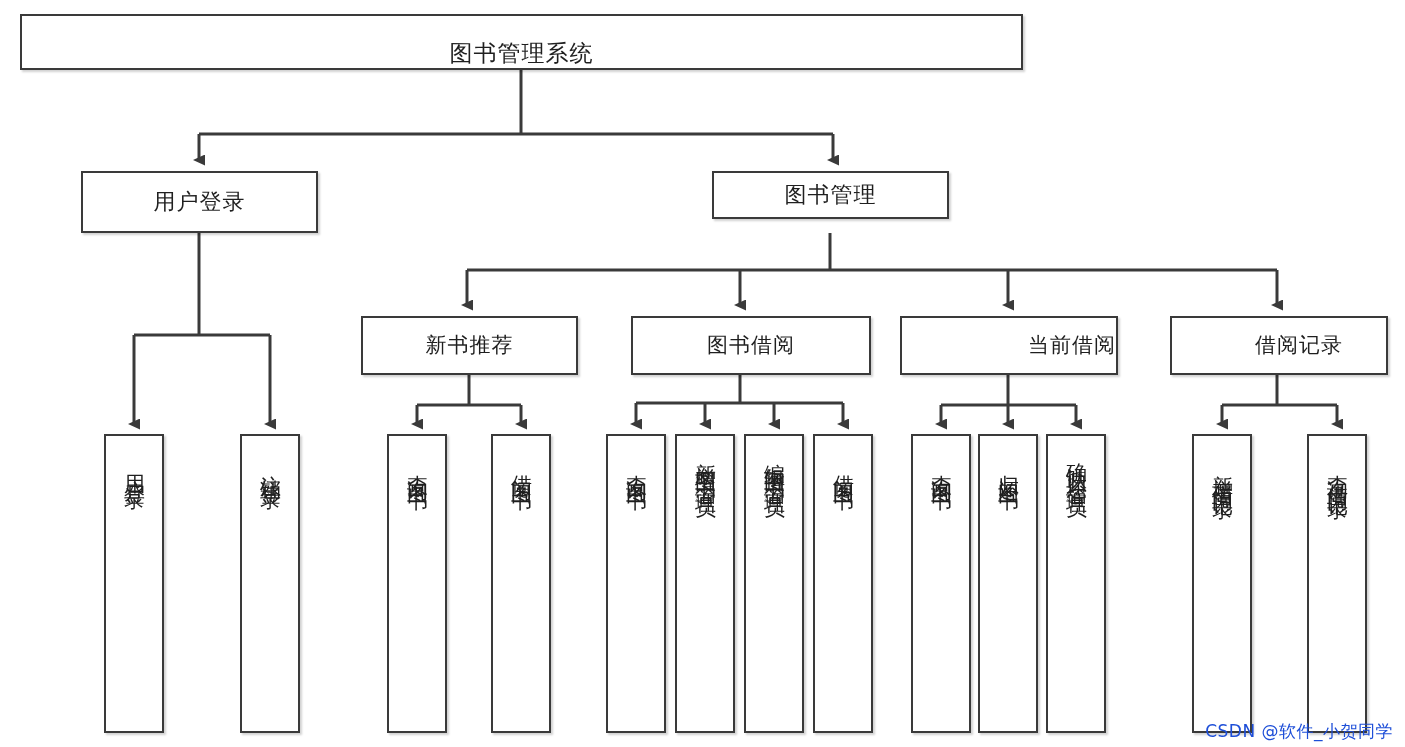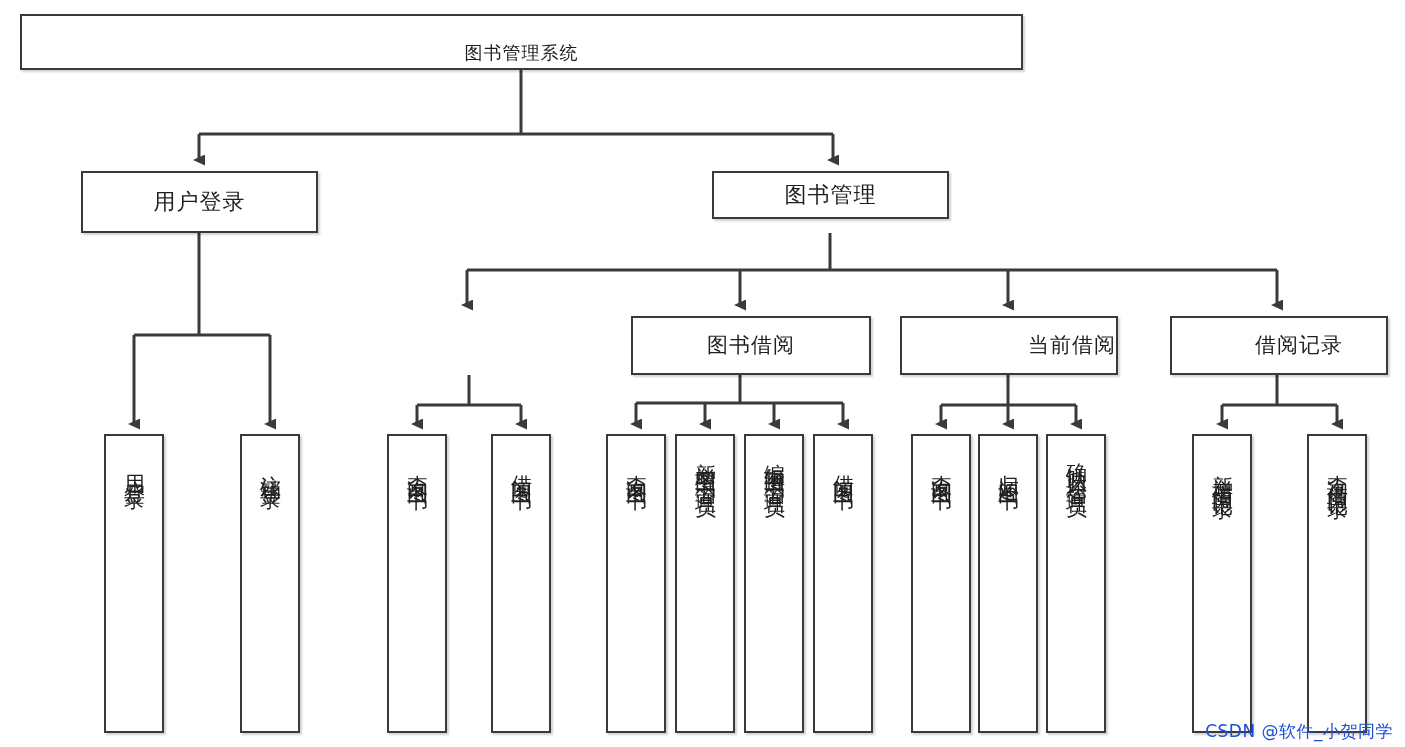--- a/index.html
+++ b/index.html
@@ -37,21 +37,21 @@
     box-shadow: 2px 2px 2px rgba(0,0,0,0.18);
   }
   .node .label {
     color: #1f1f1f;
     font-size: 22px;
     line-height: 1.25;
     letter-spacing: 1px;
     text-align: center;
     white-space: nowrap;
   }
-  .node.root .label { font-size: 18px; margin-top: 22px; }
+  .node.root .label { font-size: 23px; margin-top: 22px; }
   .node.level2 .label { font-size: 22px; }
   .node.level3 .label { font-size: 21px; }
   .node.leaf {
     align-items: flex-start;
     padding-top: 22px;
   }
   .node.leaf .label {
     writing-mode: vertical-rl;
     text-orientation: upright;
     font-size: 21px;
@@ -131,20 +131,23 @@
     <span class="label">图书管理系统</span>
   </div>
 
   <div class="node level2" style="left:81px; top:171px; width:237px; height:62px;">
     <span class="label">用户登录</span>
   </div>
   <div class="node level2" style="left:712px; top:171px; width:237px; height:48px;">
     <span class="label">图书管理</span>
   </div>
 
+  <div class="node level3" style="left:361px; top:316px; width:217px; height:59px;">
+    <span class="label">新书推荐</span>
+  </div>
   <div class="node level3" style="left:631px; top:316px; width:240px; height:59px;">
     <span class="label">图书借阅</span>
   </div>
   <div class="node level3" style="left:900px; top:316px; width:218px; height:59px;justify-content:flex-end;">
     <span class="label">当前借阅</span>
   </div>
   <div class="node level3" style="left:1170px; top:316px; width:218px; height:59px;padding-left:40px;">
     <span class="label">借阅记录</span>
   </div>
 

